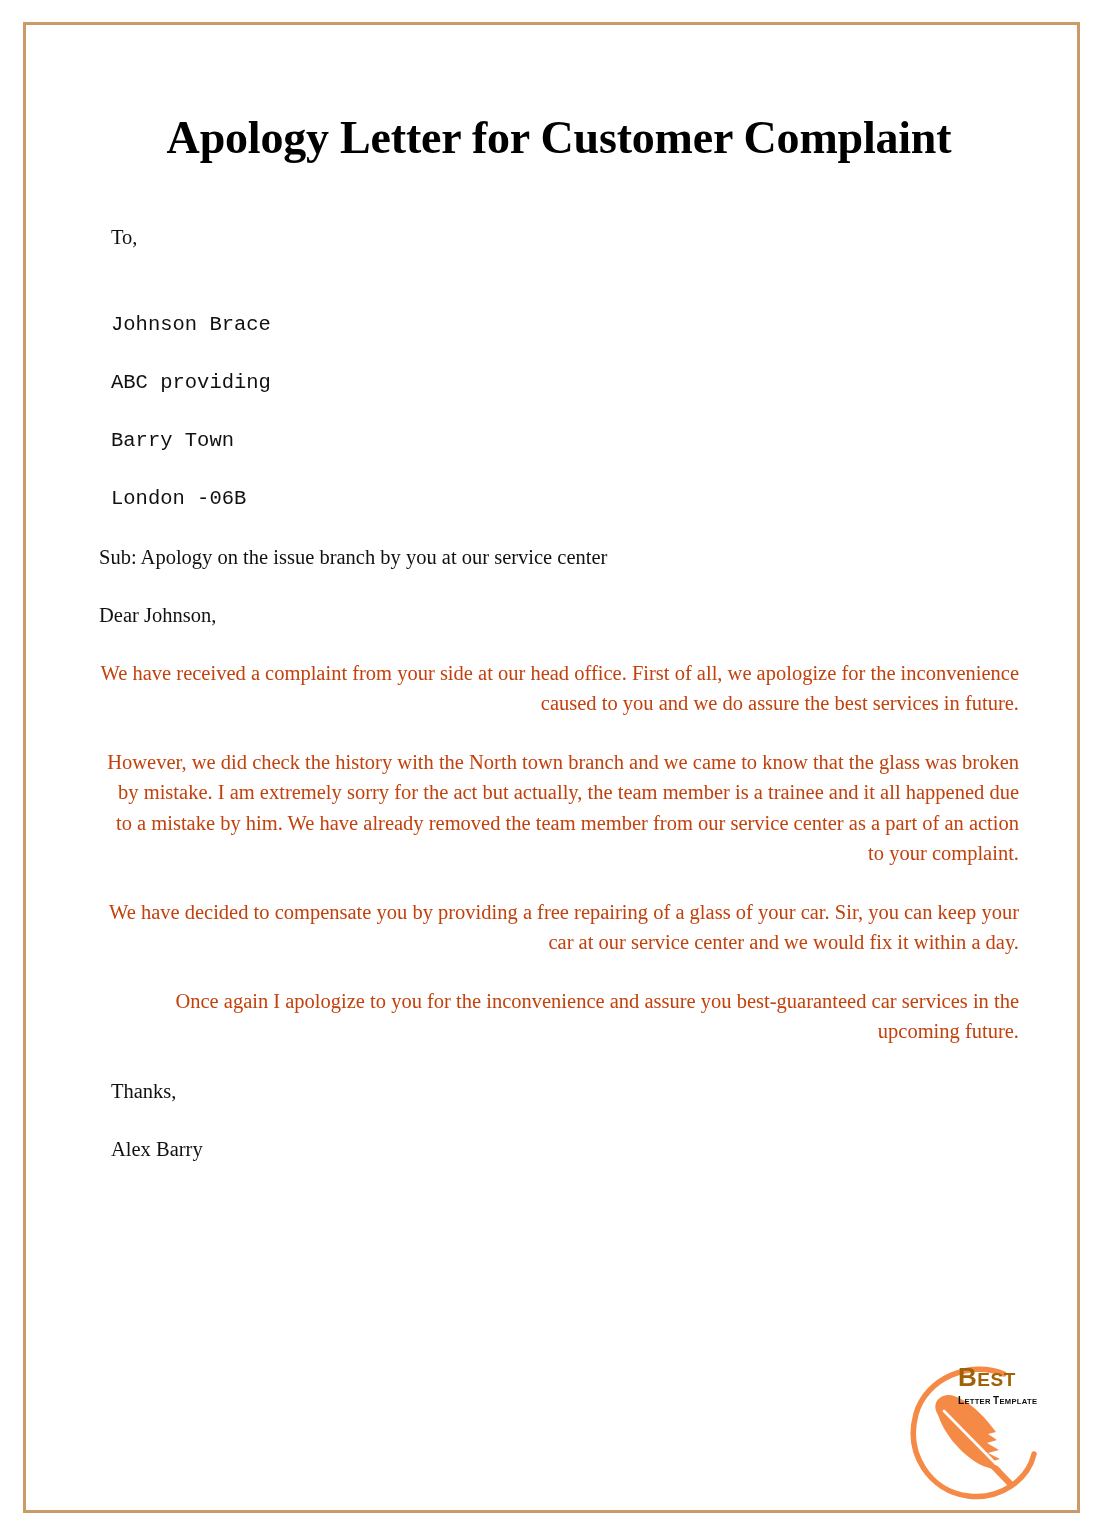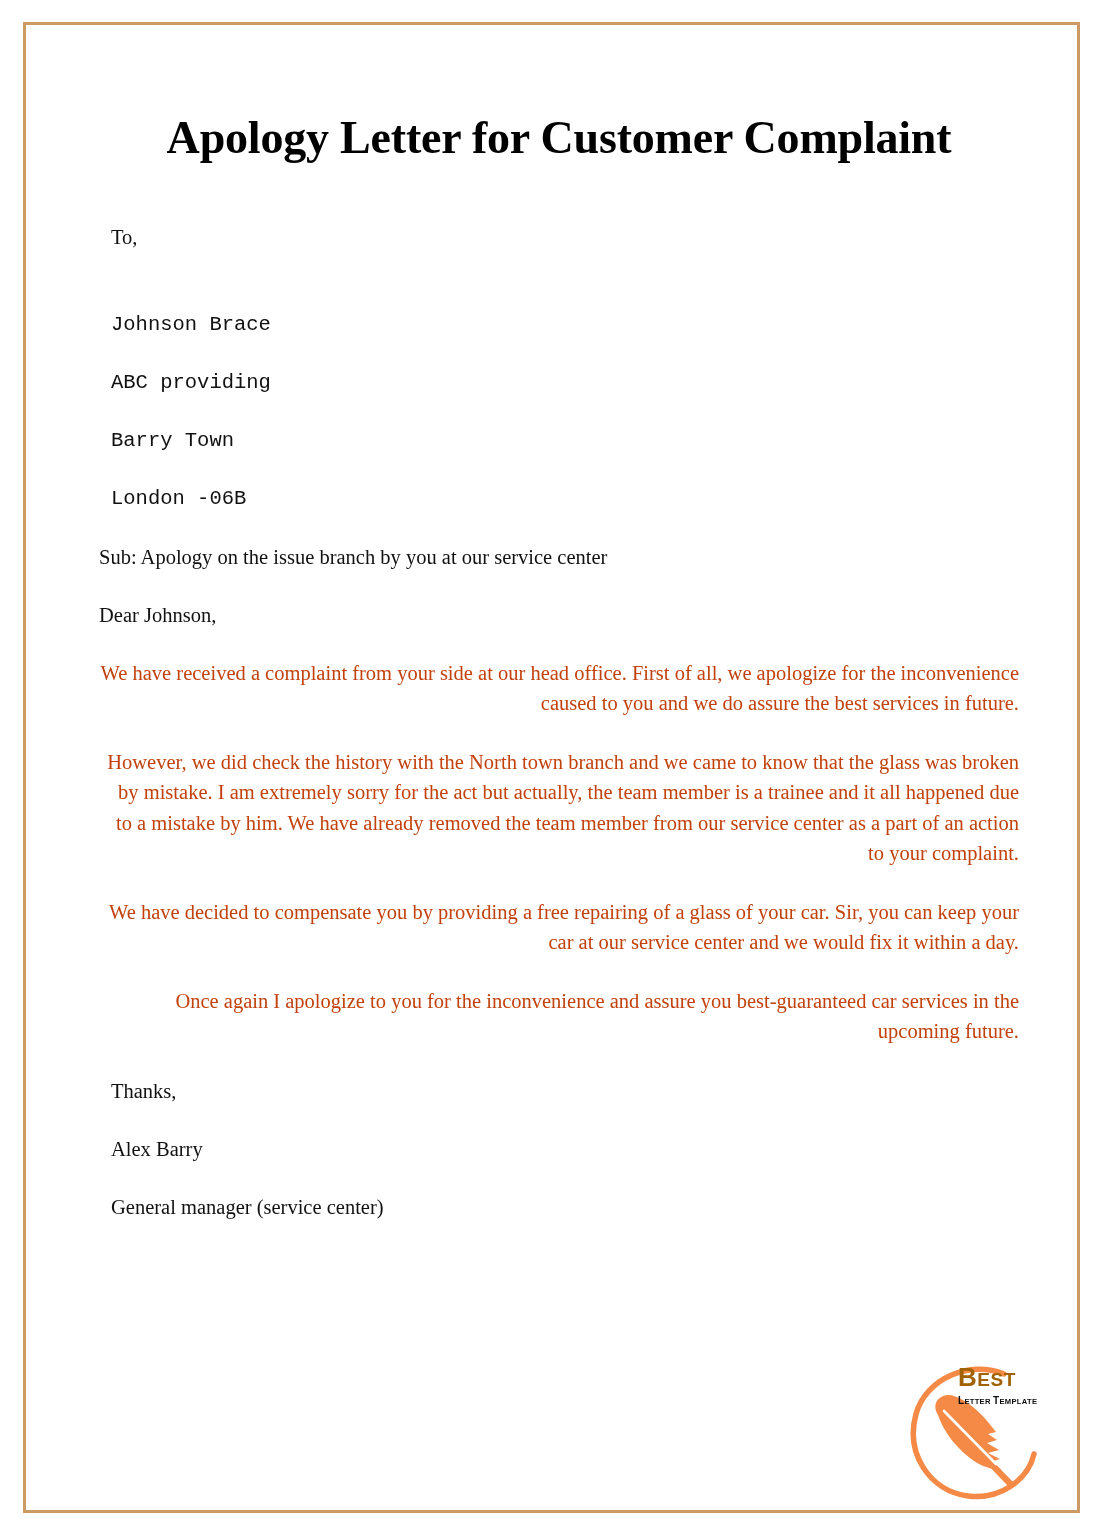--- a/index.html
+++ b/index.html
@@ -149,21 +149,20 @@
     <div id="body-block">
       <p class="body-paragraph">We have received a complaint from your side at our head office. First of all, we apologize for the inconvenience caused to you and we do assure the best services in future.</p>
       <p class="body-paragraph">However, we did check the history with the North town branch and we came to know that the glass was broken by mistake. I am extremely sorry for the act but actually, the team member is a trainee and it all happened due to a mistake by him. We have already removed the team member from our service center as a part of an action to your complaint.</p>
       <p class="body-paragraph">We have decided to compensate you by providing a free repairing of a glass of your car. Sir, you can keep your car at our service center and we would fix it within a day.</p>
       <p class="body-paragraph">Once again I apologize to you for the inconvenience and assure you best-guaranteed car services in the upcoming future.</p>
     </div>
 
     <div id="signature-block">
       <p class="sign-line">Thanks,</p>
       <p class="sign-line">Alex Barry</p>
-      <p class="sign-line">General manager (service center)</p>
     </div>
 
   </div>
 
   <div id="brand-logo">
     <svg width="160" height="145" viewBox="0 0 160 145" xmlns="http://www.w3.org/2000/svg">
 
       <path d="M104 16
                C 70 2, 26 20, 16 56
                C 5 96, 30 133, 68 138

